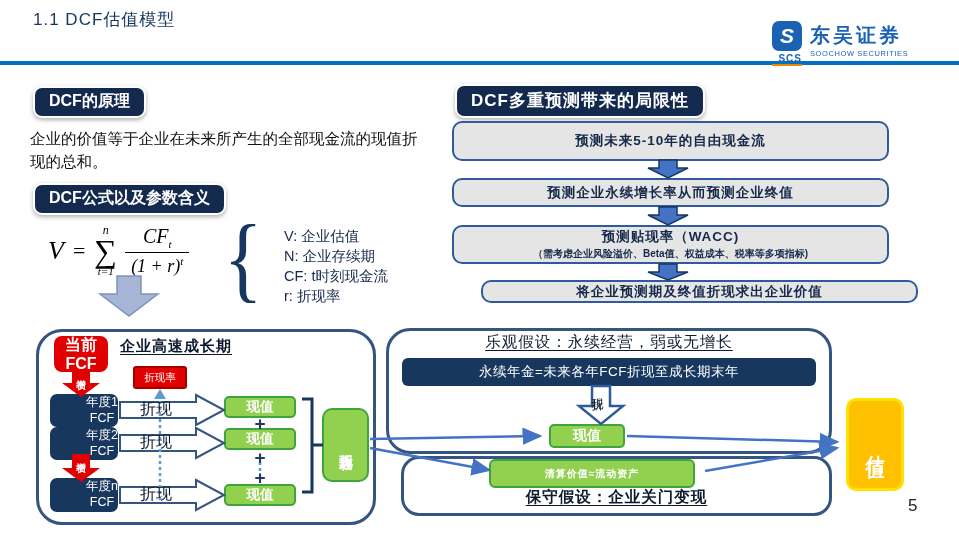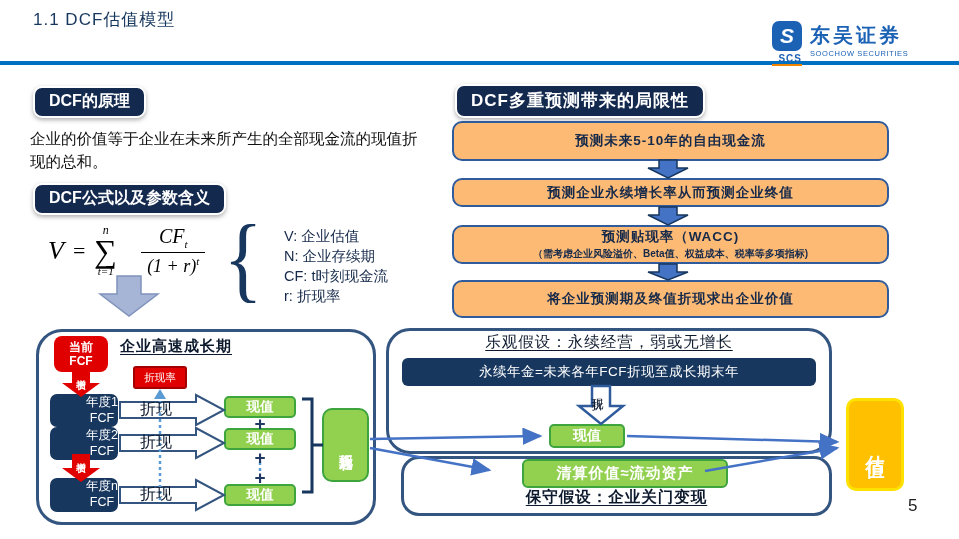--- a/index.html
+++ b/index.html
@@ -27,40 +27,40 @@
   .para{left:30px;top:127px;width:402px;font-size:15.5px;color:#111;line-height:1.5;}
   
   .formula{left:48px;top:224px;display:flex;align-items:center;color:#000;
            font-family:"Liberation Serif","DejaVu Serif",serif;}
   .f-v{font-style:italic;font-size:26px;}
   .f-eq{font-size:22px;margin:0 9px;}
   .f-sigma{display:flex;flex-direction:column;align-items:center;line-height:1;}
   .f-n{font-style:italic;font-size:12px;}
   .f-sum{font-size:32px;line-height:.95;}
   .f-t1{font-style:italic;font-size:11px;}
-  .f-frac{display:flex;flex-direction:column;align-items:center;margin-left:24px;text-align:right;}
+  .f-frac{display:flex;flex-direction:column;align-items:center;margin-left:8px;text-align:right;}
   .f-numr{font-size:20px;font-style:italic;padding:0 10px 2px;}
   .f-denr{font-size:18px;font-style:italic;border-top:1.5px solid #000;padding:2px 6px 0;}
   .f-numr sub,.f-denr sup{font-size:11px;}
   .brace{left:220px;top:212px;font-family:"Liberation Serif","DejaVu Serif",serif;
          font-size:96px;color:#17375E;line-height:92px;transform:scaleX(.85);}
   .params{left:284px;top:226px;font-size:14.5px;color:#15294a;line-height:1.38;white-space:pre;}
   
-  .stepbox{left:452px;width:437px;border:2.5px solid #2F5B9C;border-radius:10px;background:#fdba74;
+  .stepbox{left:452px;width:437px;border:2.5px solid #2F5B9C;border-radius:10px;background:#e5e5e5;
            display:flex;flex-direction:column;align-items:center;justify-content:center;color:#15294a;box-sizing:border-box;}
   .step-main{font-size:13.5px;font-weight:600;letter-spacing:1px;}
   .step-sub{font-size:10px;font-weight:bold;margin-top:1px;}
   
   .panel{border:3px solid #33557F;background:#fff;box-sizing:border-box;}
   .growth{left:36px;top:329px;width:340px;height:196px;border-radius:26px;}
   .gtitle{left:120px;top:337px;font-size:15px;font-weight:bold;color:#0d1a2e;
           text-decoration:underline;text-underline-offset:3px;letter-spacing:1px;}
   .redbox{background:#E10000;color:#fff;display:flex;flex-direction:column;align-items:center;justify-content:center;
           border-radius:8px;font-weight:bold;line-height:1.2;box-sizing:border-box;}
-  .curfcf{left:54px;top:336px;width:54px;height:36px;font-size:12px;align-items:center;}
+  .curfcf{left:54px;top:336px;width:54px;height:36px;font-size:16px;align-items:center;}
   .ratebox{left:133px;top:366px;width:54px;height:23px;font-size:10.5px;border:2px solid #A50000;border-radius:3px;font-weight:normal;}
   .navybox{background:#17375E;color:#fff;border-radius:7px;display:flex;flex-direction:column;align-items:center;
            justify-content:center;font-size:12.5px;line-height:1.25;box-sizing:border-box;padding-left:36px;}
   .yr1{left:50px;top:394px;width:68px;height:33px;}
   .yr2{left:50px;top:427px;width:68px;height:33px;}
   .yrn{left:50px;top:478px;width:68px;height:34px;}
   .vtext{writing-mode:vertical-rl;text-orientation:upright;}
   .growlbl{color:#fff;font-size:9.5px;font-weight:bold;z-index:4;line-height:1.05;letter-spacing:0;}
   .g1{left:76px;top:372px;}
   .g2{left:76px;top:455px;}
@@ -72,21 +72,21 @@
   .sumbox{left:322px;top:408px;width:47px;height:74px;border-radius:10px;border-width:2.5px;font-size:13.5px;letter-spacing:1px;}
   
   .opt{left:386px;top:328px;width:446px;height:126px;border-radius:24px;}
   .opt-title{left:386px;top:332px;width:446px;text-align:center;font-size:15.5px;font-weight:normal;color:#0d1a2e;
              text-decoration:underline;text-underline-offset:3px;letter-spacing:1px;}
   .bar{left:402px;top:358px;width:414px;height:28px;background:#17375E;border-radius:6px;color:#fff;
        font-size:13.5px;display:flex;align-items:center;justify-content:center;letter-spacing:.5px;}
   .optlbl{left:590px;top:389px;font-size:12px;color:#0d1a2e;z-index:4;line-height:1.2;}
   .pvopt{left:549px;top:424px;width:76px;height:24px;font-size:14px;border-width:2.5px;}
   .cons{left:401px;top:456px;width:431px;height:60px;border-radius:18px;}
-  .liq{left:522px;top:459px;width:206px;height:29px;font-size:15px;border-width:2.5px;border-radius:6px;letter-spacing:1px;}
+  .liq{left:489px;top:459px;width:206px;height:29px;font-size:10px;border-width:2.5px;border-radius:6px;letter-spacing:1px;}
   .cons-title{left:401px;top:487px;width:431px;text-align:center;font-size:15.5px;font-weight:bold;color:#0d1a2e;
               text-decoration:underline;text-underline-offset:3px;letter-spacing:1px;}
   .valbox{left:846px;top:398px;width:58px;height:93px;background:#FFC000;border:3px solid #FFE100;border-radius:10px;
           color:#fff;font-size:19px;font-weight:bold;display:flex;align-items:center;justify-content:center;
           letter-spacing:5px;box-sizing:border-box;}
   .overlay{left:0;top:0;z-index:3;pointer-events:none;}
   .z2{z-index:2;}
 </style>
 </head>
 <body>
@@ -129,21 +129,21 @@
   <div class="abs stepbox z2" style="top:121px;height:40px;">
     <div class="step-main">预测未来5-10年的自由现金流</div>
   </div>
   <div class="abs stepbox z2" style="top:178px;height:29px;">
     <div class="step-main">预测企业永续增长率从而预测企业终值</div>
   </div>
   <div class="abs stepbox z2" style="top:225px;height:39px;">
     <div class="step-main">预测贴现率（WACC)</div>
     <div class="step-sub">（需考虑企业风险溢价、Beta值、权益成本、税率等多项指标)</div>
   </div>
-  <div class="abs stepbox z2" style="top:280px;height:38px;">
+  <div class="abs stepbox z2" style="top:280px;height:23px;margin-left:29px;">
     <div class="step-main">将企业预测期及终值折现求出企业价值</div>
   </div>
 
   <div class="abs panel growth z2"></div>
   <div class="abs gtitle z2">企业高速成长期</div>
   <div class="abs redbox curfcf z2">
     <span style="display: block;">当前</span>
       <span style="display: block;">FCF</span>
   </div>
   <div class="abs redbox ratebox z2">折现率</div>

